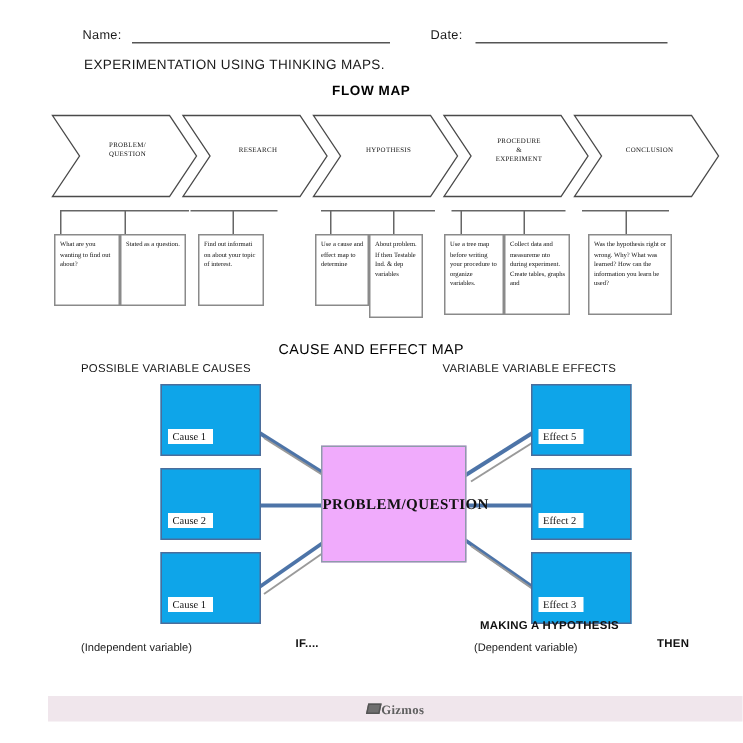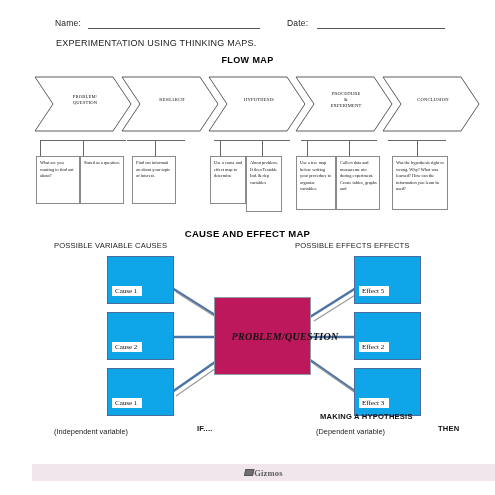--- a/index.html
+++ b/index.html
@@ -33,31 +33,31 @@
   .dropline{position:absolute;width:0;border-left:1px solid #666;}
   .hbar{position:absolute;height:0;border-top:1px solid #666;}
 
   
   .fbox{position:absolute;border:1px solid #8a8a8a;background:#fff;
         font-family:"Liberation Serif", serif;font-size:4.4px;color:#111;
         line-height:1.5;padding:3px 2px 2px 3px;box-sizing:border-box;}
 
   
   .ce-title{position:absolute;left:0;top:228px;width:495px;text-align:center;
-            font-size:9.5px;font-weight:bold;color:#000;letter-spacing:.3px;}
+            font-size:9.5px;font-weight:normal;color:#000;letter-spacing:.3px;}
   .ce-sub-l{position:absolute;left:54px;top:241px;font-size:7.6px;color:#1a1a1a;letter-spacing:.15px;}
   .ce-sub-r{position:absolute;left:295px;top:241px;font-size:7.6px;color:#1a1a1a;letter-spacing:.15px;}
 
   .cebox{position:absolute;background:#0ea5e9;border:1.3px solid #4b6d9b;box-sizing:border-box;}
   .cebox .tag{position:absolute;left:4px;bottom:7px;background:#ffffff;
               font-family:"Liberation Serif", serif;font-size:7px;color:#111;
               padding:1px 5px 1px 3px;white-space:nowrap;}
 
-  .center-box{position:absolute;background:#be185d;border:1.3px solid #8f9bab;
-              box-sizing:border-box;display:flex;align-items:center;justify-content:center;font-style:italic;}
+  .center-box{position:absolute;background:#f0abfc;border:1.3px solid #8f9bab;
+              box-sizing:border-box;display:flex;align-items:center;}
   .center-box span{font-family:"Liberation Serif", serif;font-size:10px;font-weight:bold;
                    color:#111;text-align:center;line-height:1.3;letter-spacing:.3px;
                    width:62px;display:block;}
 
   .ind-var{position:absolute;left:54px;top:427px;font-size:7.4px;color:#1a1a1a;}
   .dep-var{position:absolute;left:316px;top:427px;font-size:7.4px;color:#1a1a1a;}
   .if-lbl{position:absolute;left:197px;top:424px;font-size:7.6px;font-weight:bold;color:#111;letter-spacing:.2px;}
   .then-lbl{position:absolute;left:438px;top:424px;font-size:7.6px;font-weight:bold;color:#111;letter-spacing:.2px;}
   .mah-lbl{position:absolute;left:320px;top:412px;font-size:7.6px;font-weight:bold;color:#111;letter-spacing:.2px;}
 
@@ -128,21 +128,21 @@
   <div class="fbox" style="left:80px;top:156px;width:44px;height:48px;">Stated as a question.</div>
   <div class="fbox" style="left:132px;top:156px;width:44px;height:48px;">Find out informati on about your topic of interest.</div>
   <div class="fbox" style="left:210px;top:156px;width:36px;height:48px;">Use a cause and effect map to determine</div>
   <div class="fbox" style="left:246px;top:156px;width:36px;height:56px;">About problem. If then Testable Ind. &amp; dep variables</div>
   <div class="fbox" style="left:296px;top:156px;width:40px;height:54px;">Use a tree map before writing your procedure to organize variables.</div>
   <div class="fbox" style="left:336px;top:156px;width:44px;height:54px;">Collect data and measureme nto during experiment. Create tables, graphs and</div>
   <div class="fbox" style="left:392px;top:156px;width:56px;height:54px;">Was the hypothesis right or wrong. Why? What was learned? How can the information you learn be used?</div>
 
   <div class="ce-title">CAUSE AND EFFECT MAP</div>
   <div class="ce-sub-l">POSSIBLE VARIABLE CAUSES</div>
-  <div class="ce-sub-r">POSSIBLE EFFECTS EFFECTS</div>
+  <div class="ce-sub-r">VARIABLE VARIABLE EFFECTS</div>
 
   <svg style="position:absolute;left:0;top:0;width:495px;height:495px;pointer-events:none;">
     <g stroke="#4d74a8" stroke-width="2.6" fill="none">
       <line x1="172" y1="288" x2="218" y2="317"></line>
       <line x1="172" y1="337" x2="218" y2="337"></line>
       <line x1="172" y1="392" x2="218" y2="360"></line>
       <line x1="310" y1="317" x2="356" y2="288"></line>
       <line x1="310" y1="337" x2="356" y2="337"></line>
       <line x1="310" y1="360" x2="356" y2="392"></line>
     </g>

